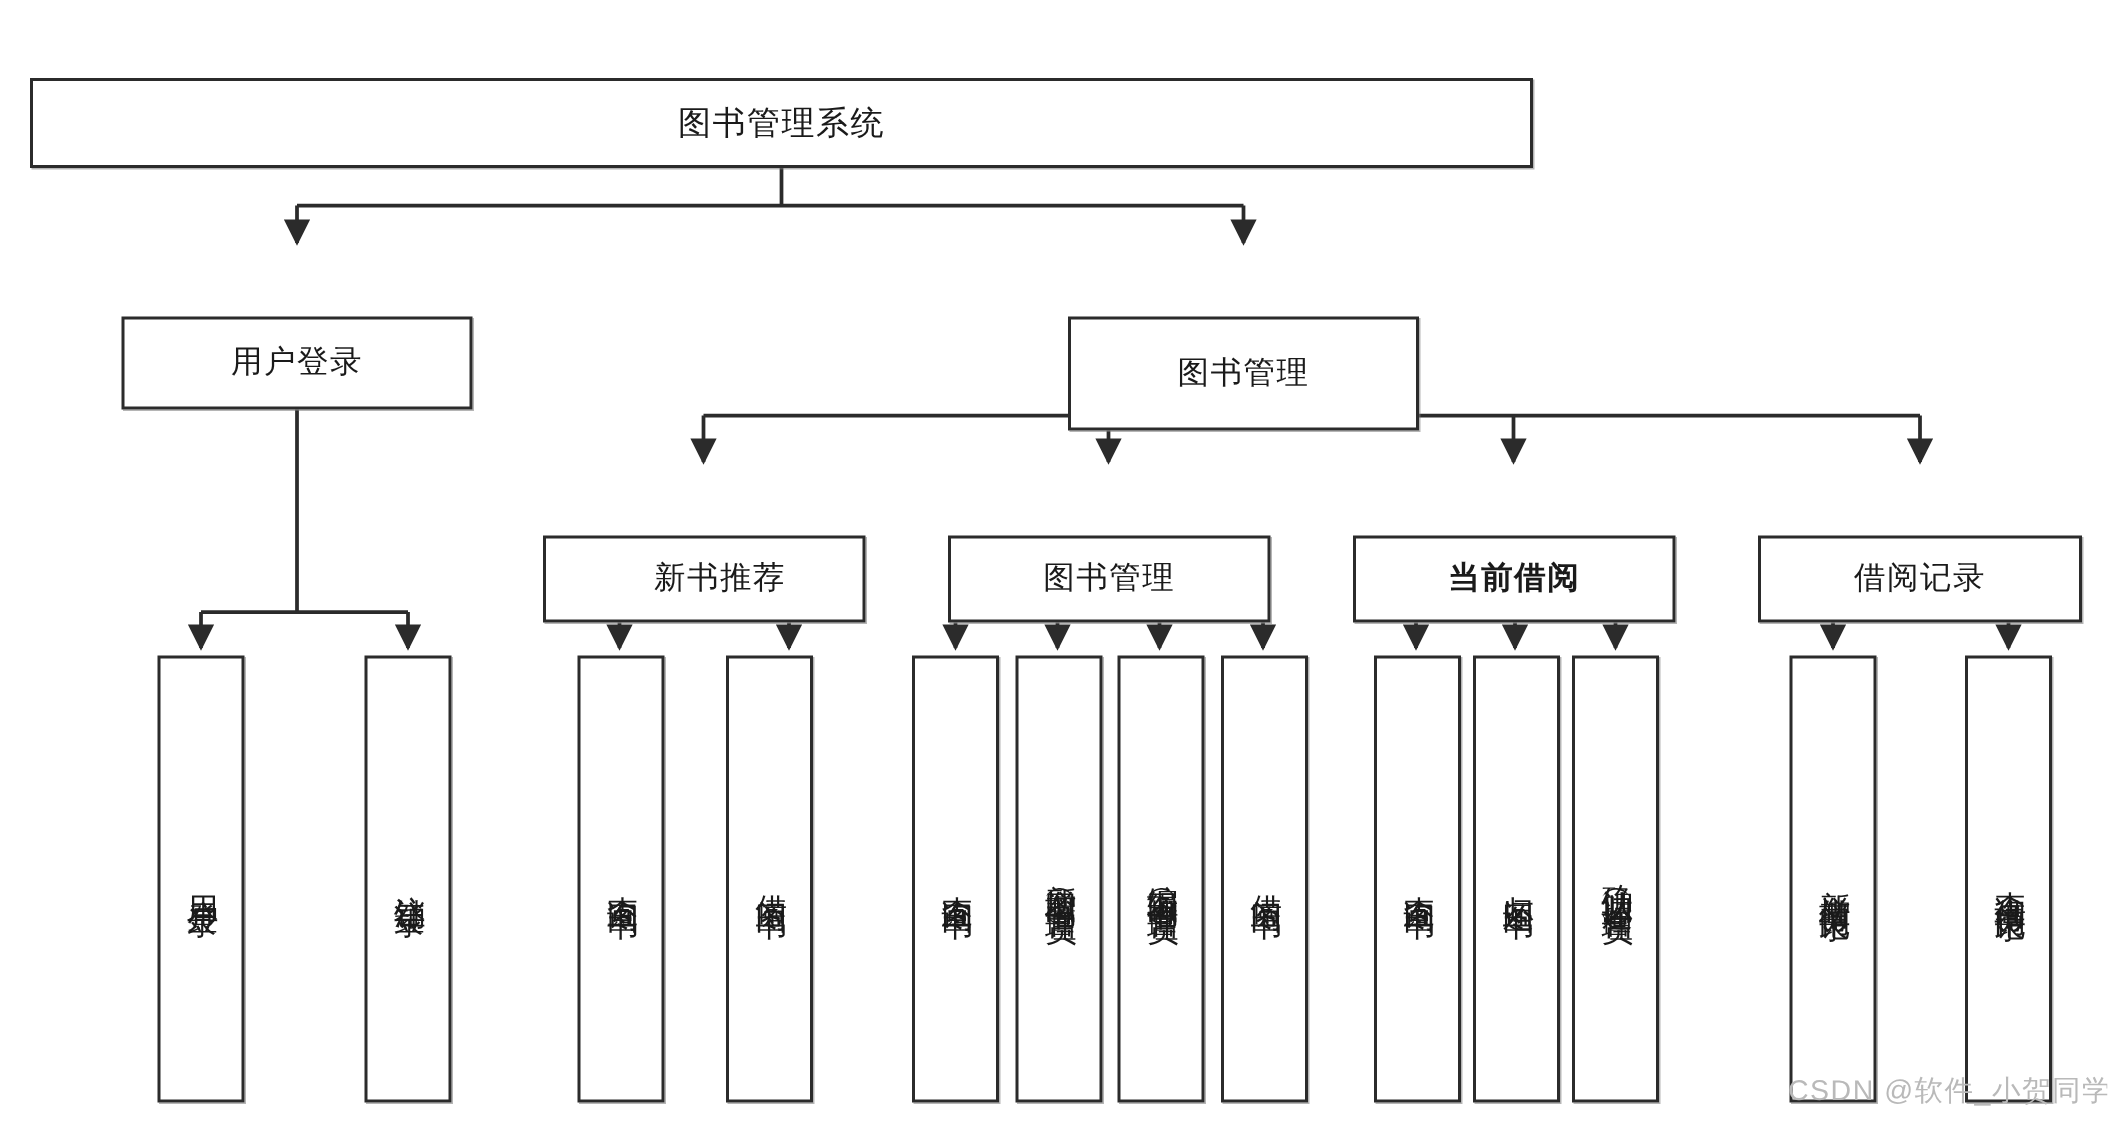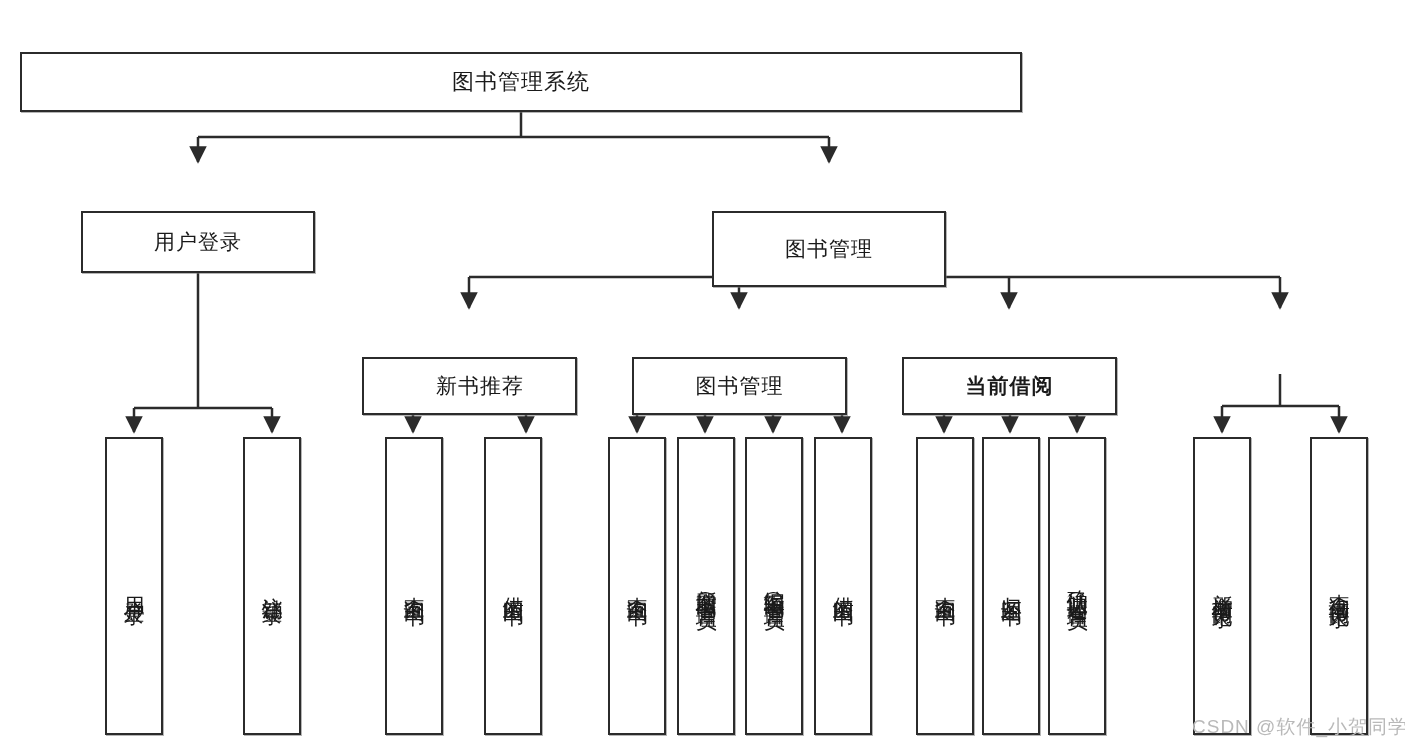--- a/index.html
+++ b/index.html
@@ -126,20 +126,21 @@
   <div class="node horizontal" style="left:81px; top:170px; width:234px; height:62px;">用户登录</div>
 
   <div class="node horizontal" style="left:712px; top:170px; width:234px; height:76px;">图书管理</div>
 
   <div class="node horizontal" style="left:362px; top:316px; width:215px; height:58px;padding-left:21px;">新书推荐</div>
 
   <div class="node horizontal" style="left:632px; top:316px; width:215px; height:58px;">图书管理</div>
 
   <div class="node horizontal" style="left:902px; top:316px; width:215px; height:58px;font-weight:bold;">当前借阅</div>
 
+  <div class="node horizontal" style="left:1172px; top:316px; width:216px; height:58px;">借阅记录</div>
 
   <div class="node vertical" style="left:105px; top:437px; width:58px; height:298px;">用户登录</div>
 
   <div class="node vertical" style="left:243px; top:437px; width:58px; height:298px;">注销登录</div>
 
   <div class="node vertical" style="left:385px; top:437px; width:58px; height:298px;">查询图书</div>
 
   <div class="node vertical" style="left:484px; top:437px; width:58px; height:298px;">借阅图书</div>
 
   <div class="node vertical" style="left:608px; top:437px; width:58px; height:298px;">查询图书</div>

